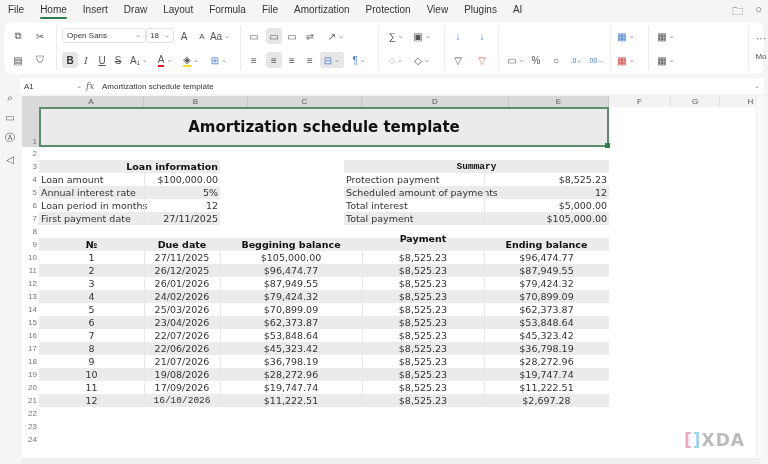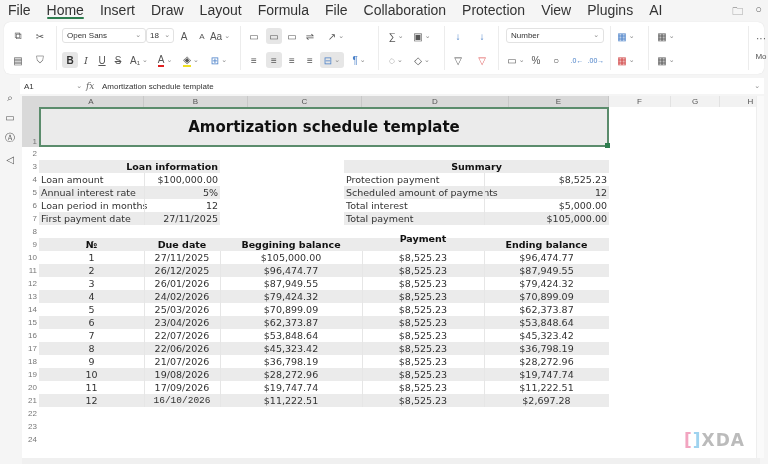--- a/index.html
+++ b/index.html
@@ -1,17 +1,17 @@
 <!DOCTYPE html>
 <html><head>
 <meta charset="utf-8">
 <style>
 *{box-sizing:border-box;margin:0;padding:0}
 html,body{width:768px;height:464px;overflow:hidden;background:#f5f5f5;font-family:"Liberation Sans",sans-serif;color:#222}
-.menubar{position:absolute;left:0;top:0;width:768px;height:20px;display:flex;align-items:center;font-size:14px;color:#333}
+.menubar{position:absolute;left:0;top:0;width:768px;height:20px;display:flex;align-items:center;font-size:10px;color:#333}
 .menu-item{padding:0 8px;position:relative;height:20px;line-height:20px;cursor:default}
 .menu-item.active{font-weight:normal}
 .menu-item.active::after{content:"";position:absolute;left:8px;right:8px;bottom:1px;height:2px;background:#2e7d4f;border-radius:1px}
 .menu-right{position:absolute;right:6px;top:3px;display:flex;gap:12px;font-size:11px;color:#666}
 .ribbon{position:absolute;left:4px;top:22px;width:760px;height:52px;background:#fff;border-radius:6px;box-shadow:0 0 1px rgba(0,0,0,.15)}
 .rb{position:absolute;display:flex;align-items:center;justify-content:center;font-size:10px;color:#555;height:16px}
 .rb.sel{background:#e6e6e6;border-radius:3px}
 .caret{font-size:7px;color:#888;margin-left:2px}
 .font-box{position:absolute;left:58px;top:6px;width:84px;height:15px;border:1px solid #e2e2e2;border-radius:3px;font-size:8px;padding:2px 4px;color:#333}
 .size-box{position:absolute;left:142px;top:6px;width:28px;height:15px;border:1px solid #e2e2e2;border-radius:3px;font-size:8px;padding:2px 3px;color:#333}
@@ -45,21 +45,21 @@
 <body>
 
 <div class="menubar" id="menubar">
     <div class="menu-item">File</div>
     <div class="menu-item active">Home</div>
     <div class="menu-item">Insert</div>
     <div class="menu-item">Draw</div>
     <div class="menu-item">Layout</div>
     <div class="menu-item">Formula</div>
     <div class="menu-item">File</div>
-    <div class="menu-item">Collaboration</div>
+    <div class="menu-item">Amortization</div>
     <div class="menu-item">Protection</div>
     <div class="menu-item">View</div>
     <div class="menu-item">Plugins</div>
     <div class="menu-item">AI</div>
   </div>
 <div class="menu-right">
   <span>🗀</span>
   <span>○</span>
 </div>
 
@@ -113,21 +113,20 @@
   <div class="rb" style="left:382px;top:30px;width:20px">◌<span class="caret">⌄</span></div>
   <div class="rb" style="left:408px;top:30px;width:20px">◇<span class="caret">⌄</span></div>
   <div class="sep" style="left:440px"></div>
 
   <div class="rb" style="left:448px;top:6px;width:12px;color:#4a80c8">↓</div>
   <div class="rb" style="left:472px;top:6px;width:12px;color:#4a80c8">↓</div>
   <div class="rb" style="left:448px;top:30px;width:12px">▽</div>
   <div class="rb" style="left:472px;top:30px;width:12px;color:#e06060">▽</div>
   <div class="sep" style="left:494px"></div>
 
-  <div class="num-box"><span>Number</span><span class="caret" style="position:absolute;right:4px">⌄</span></div>
   <div class="rb" style="left:502px;top:30px;width:20px">▭<span class="caret">⌄</span></div>
   <div class="rb" style="left:526px;top:30px;width:12px">%</div>
   <div class="rb" style="left:546px;top:30px;width:12px">○</div>
   <div class="rb" style="left:566px;top:30px;width:14px;color:#4a80c8;font-size:7px">.0←</div>
   <div class="rb" style="left:584px;top:30px;width:16px;color:#4a80c8;font-size:7px">.00→</div>
   <div class="sep" style="left:606px"></div>
 
   <div class="rb" style="left:612px;top:6px;width:20px">
       <span style="color:#4a80c8">▦</span>
       <span class="caret">⌄</span>
@@ -208,21 +207,21 @@
       <div class="cell " style="left: 17px; width: 105px; top: 90px;">Annual interest rate</div>
       <div class="cell r" style="left: 122px; width: 76px; top: 90px;">5%</div>
       <div class="cell " style="left: 17px; width: 105px; top: 103px;">Loan period in months</div>
       <div class="cell r" style="left: 122px; width: 76px; top: 103px;">12</div>
       <div class="cell " style="left: 17px; width: 105px; top: 116px;">First payment date</div>
       <div class="cell r" style="left: 122px; width: 76px; top: 116px;">27/11/2025</div>
       <div class="vline" style="left: 122px; top: 77px; height: 52px;"></div>
       <div class="band" style="left: 322px; width: 265px; top: 64px;"></div>
       <div class="band" style="left: 322px; width: 265px; top: 90px;"></div>
       <div class="band" style="left: 322px; width: 265px; top: 116px;"></div>
-      <div class="cell c hdr-bold" style="left: 322px; width: 265px; top: 64px;">Summary</div>
+      <div class="cell c hdr-bold" style="left: 322px; width: 265px; top: 64px; font-family: Liberation Mono, monospace;">Summary</div>
       <div class="cell " style="left: 322px; width: 140px; top: 77px;">Protection payment</div>
       <div class="cell r" style="left: 462px; width: 125px; top: 77px;">$8,525.23</div>
       <div class="cell " style="left: 322px; width: 140px; top: 90px;">Scheduled amount of payments</div>
       <div class="cell r" style="left: 462px; width: 125px; top: 90px;">12</div>
       <div class="cell " style="left: 322px; width: 140px; top: 103px;">Total interest</div>
       <div class="cell r" style="left: 462px; width: 125px; top: 103px;">$5,000.00</div>
       <div class="cell " style="left: 322px; width: 140px; top: 116px;">Total payment</div>
       <div class="cell r" style="left: 462px; width: 125px; top: 116px;">$105,000.00</div>
       <div class="vline" style="left: 462px; top: 77px; height: 52px;"></div>
       <div class="band" style="left: 17px; width: 570px; top: 142px;"></div>

